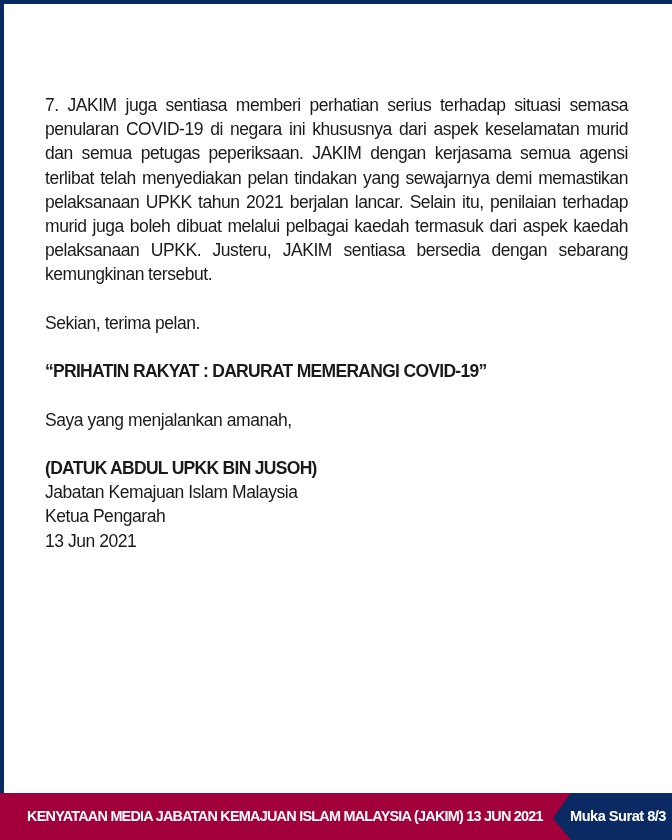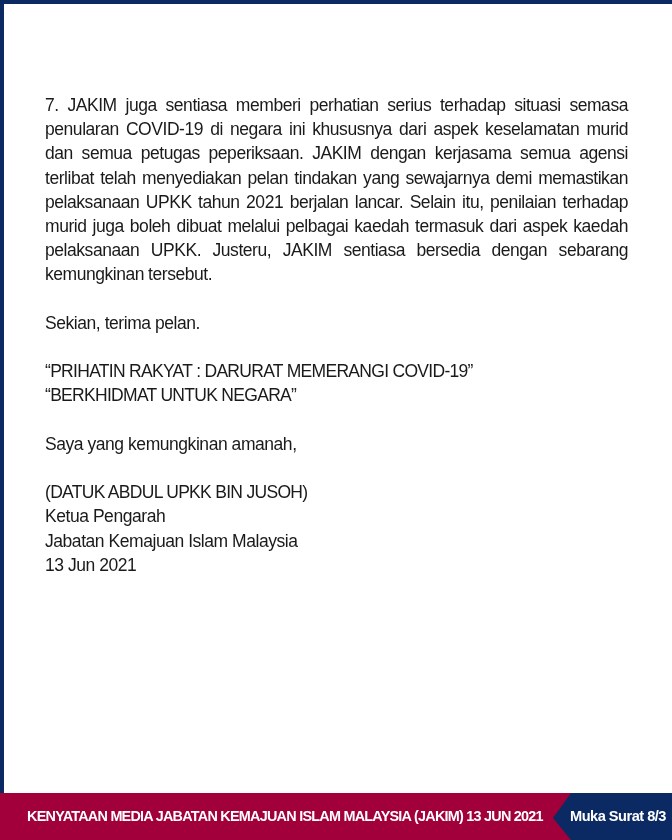--- a/index.html
+++ b/index.html
@@ -20,21 +20,21 @@
     line-height: 24.2px;
   }
   .para {
     text-align: justify;
     text-align-last: left;
     margin: 0;
     letter-spacing: -0.45px;
     word-spacing: -0.5px;
   }
   .line { display: block; margin: 0; white-space: nowrap; letter-spacing: -0.45px; }
-  .bold { font-weight: normal; letter-spacing: -0.7px; }
+  .bold { font-weight: bold; letter-spacing: -0.7px; }
   .gap { height: 24.2px; }
   .footer {
     position: absolute; left: 0; top: 793px; width: 672px; height: 47px;
     background: #a1003a;
   }
   .footer-left {
     position: absolute; left: 27px; top: 0; height: 42px; line-height: 47px;
     color: #ffffff; font-weight: bold; font-size: 14.4px; letter-spacing: -0.75px;
     white-space: nowrap;
     text-align: center;
@@ -53,27 +53,26 @@
 </head>
 <body>
 
 <div class="page">
   <div class="content">
     <p class="para">7. JAKIM juga sentiasa memberi perhatian serius terhadap situasi semasa penularan COVID-19 di negara ini khususnya dari aspek keselamatan murid dan semua petugas peperiksaan. JAKIM dengan kerjasama semua agensi terlibat telah menyediakan pelan tindakan yang sewajarnya demi memastikan pelaksanaan UPKK tahun 2021 berjalan lancar. Selain itu, penilaian terhadap murid juga boleh dibuat melalui pelbagai kaedah termasuk dari aspek kaedah pelaksanaan UPKK. Justeru, JAKIM sentiasa bersedia dengan sebarang kemungkinan tersebut.</p>
     <div class="gap"></div>
     <div class="line">Sekian, terima pelan.</div>
     <div class="gap"></div>
     <div class="line bold">“PRIHATIN RAKYAT : DARURAT MEMERANGI COVID-19”</div>
-    <div class="line bold">“BERKHIDMAT UNTUK NEGARA”</div>
     <div class="gap"></div>
-    <div class="line">Saya yang kemungkinan amanah,</div>
+    <div class="line">Saya yang menjalankan amanah,</div>
     <div class="gap"></div>
     <div class="line bold">(DATUK ABDUL UPKK BIN JUSOH)</div>
+    <div class="line">Jabatan Kemajuan Islam Malaysia</div>
     <div class="line">Ketua Pengarah</div>
-    <div class="line">Jabatan Kemajuan Islam Malaysia</div>
     <div class="line">13 Jun 2021</div>
   </div>
 </div>
 
 <div class="footer">
   <div class="footer-left">KENYATAAN MEDIA JABATAN KEMAJUAN ISLAM MALAYSIA (JAKIM) 13 JUN 2021</div>
   <div class="footer-right">
     <span>Muka Surat 8/3</span>
   </div>
 </div>

